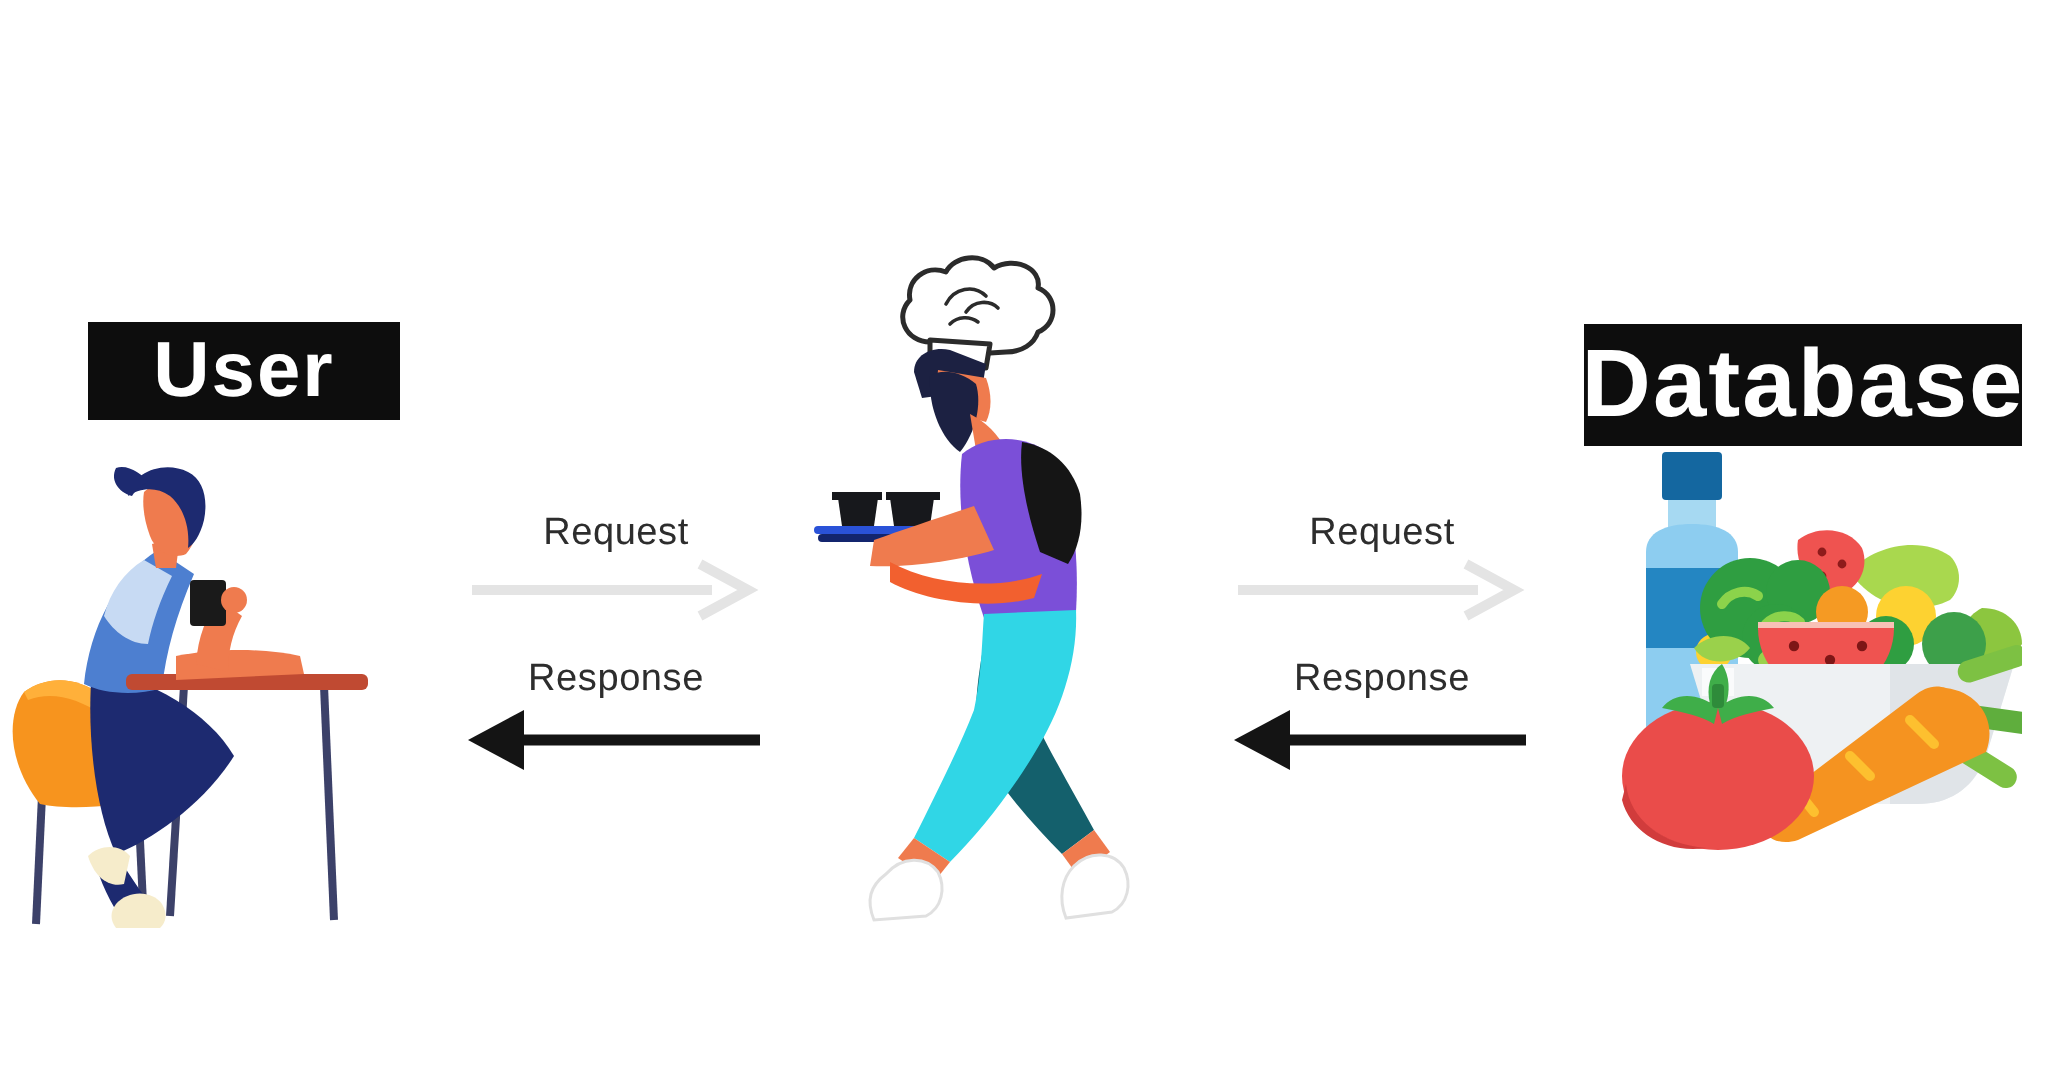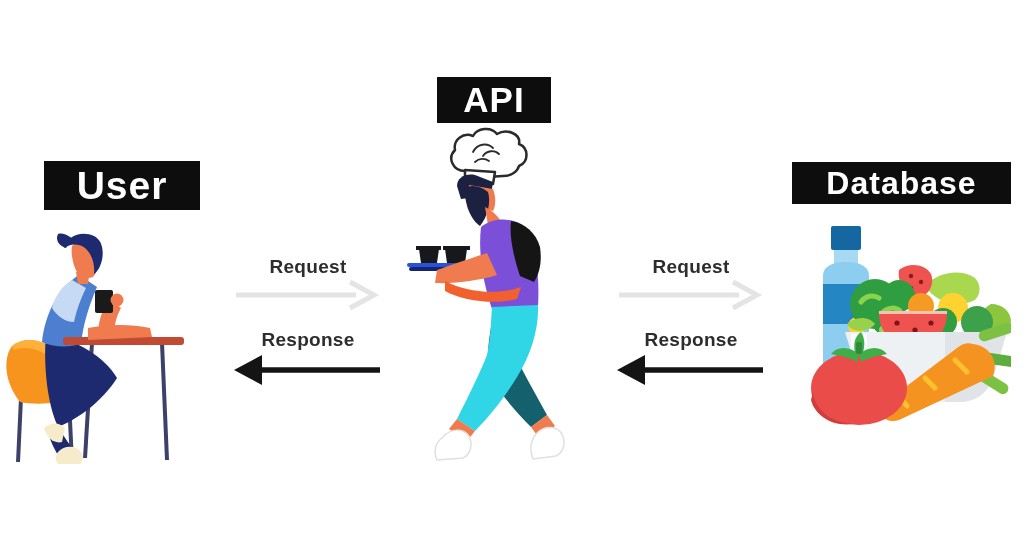--- a/index.html
+++ b/index.html
@@ -8,24 +8,24 @@
     position:relative; width:1024px; height:536px;
     background:#ffffff; overflow:hidden;
   }
   .node-label {
     position:absolute; background:#0d0d0d; color:#ffffff;
     display:flex; align-items:center; justify-content:center;
     font-weight:bold; letter-spacing:1px;
   }
   .node-label.user     { left:44px;  top:161px; width:156px; height:49px; font-size:39px; }
   .node-label.api      { left:437px; top:77px;  width:114px; height:46px; font-size:35px; }
-  .node-label.database { left:792px; top:162px; width:219px; height:42px; font-size:32px; }
+  .node-label.database { left:792px; top:162px; width:219px; height:61px; font-size:48px; }
   .flow-label {
     position:absolute; width:152px; text-align:center;
-    font-weight:bold; font-size:19px; color:#2d2d2d; letter-spacing:0.3px;
+    font-weight:normal; font-size:19px; color:#2d2d2d; letter-spacing:0.3px;
   }
   .flow-label.req-left  { left:232px; top:256px; }
   .flow-label.res-left  { left:232px; top:329px; }
   .flow-label.req-right { left:615px; top:256px; }
   .flow-label.res-right { left:615px; top:329px; }
   .arrow { position:absolute; }
   .arrow.req-left  { left:232px; top:279px; }
   .arrow.res-left  { left:230px; top:352px; }
   .arrow.req-right { left:615px; top:279px; }
   .arrow.res-right { left:613px; top:352px; }
@@ -33,21 +33,20 @@
   .illu.user     { left:0px;   top:230px; }
   .illu.api      { left:395px; top:125px; }
   .illu.database { left:795px; top:220px; }
 </style>
 </head>
 <body>
 
 <div class="canvas">
 
   <div class="node-label user">User</div>
-  <div class="node-label api">API</div>
   <div class="node-label database">Database</div>
 
   <div class="flow-label req-left">Request</div>
   <div class="flow-label res-left">Response</div>
   <div class="flow-label req-right">Request</div>
   <div class="flow-label res-right">Response</div>
 
   <svg class="arrow req-left" width="152" height="32">
     <line x1="4" y1="16" x2="124" y2="16" stroke="#e4e4e4" stroke-width="5"></line>
     <polyline points="118,3 142,16 118,29" fill="none" stroke="#e4e4e4" stroke-width="5"></polyline>

